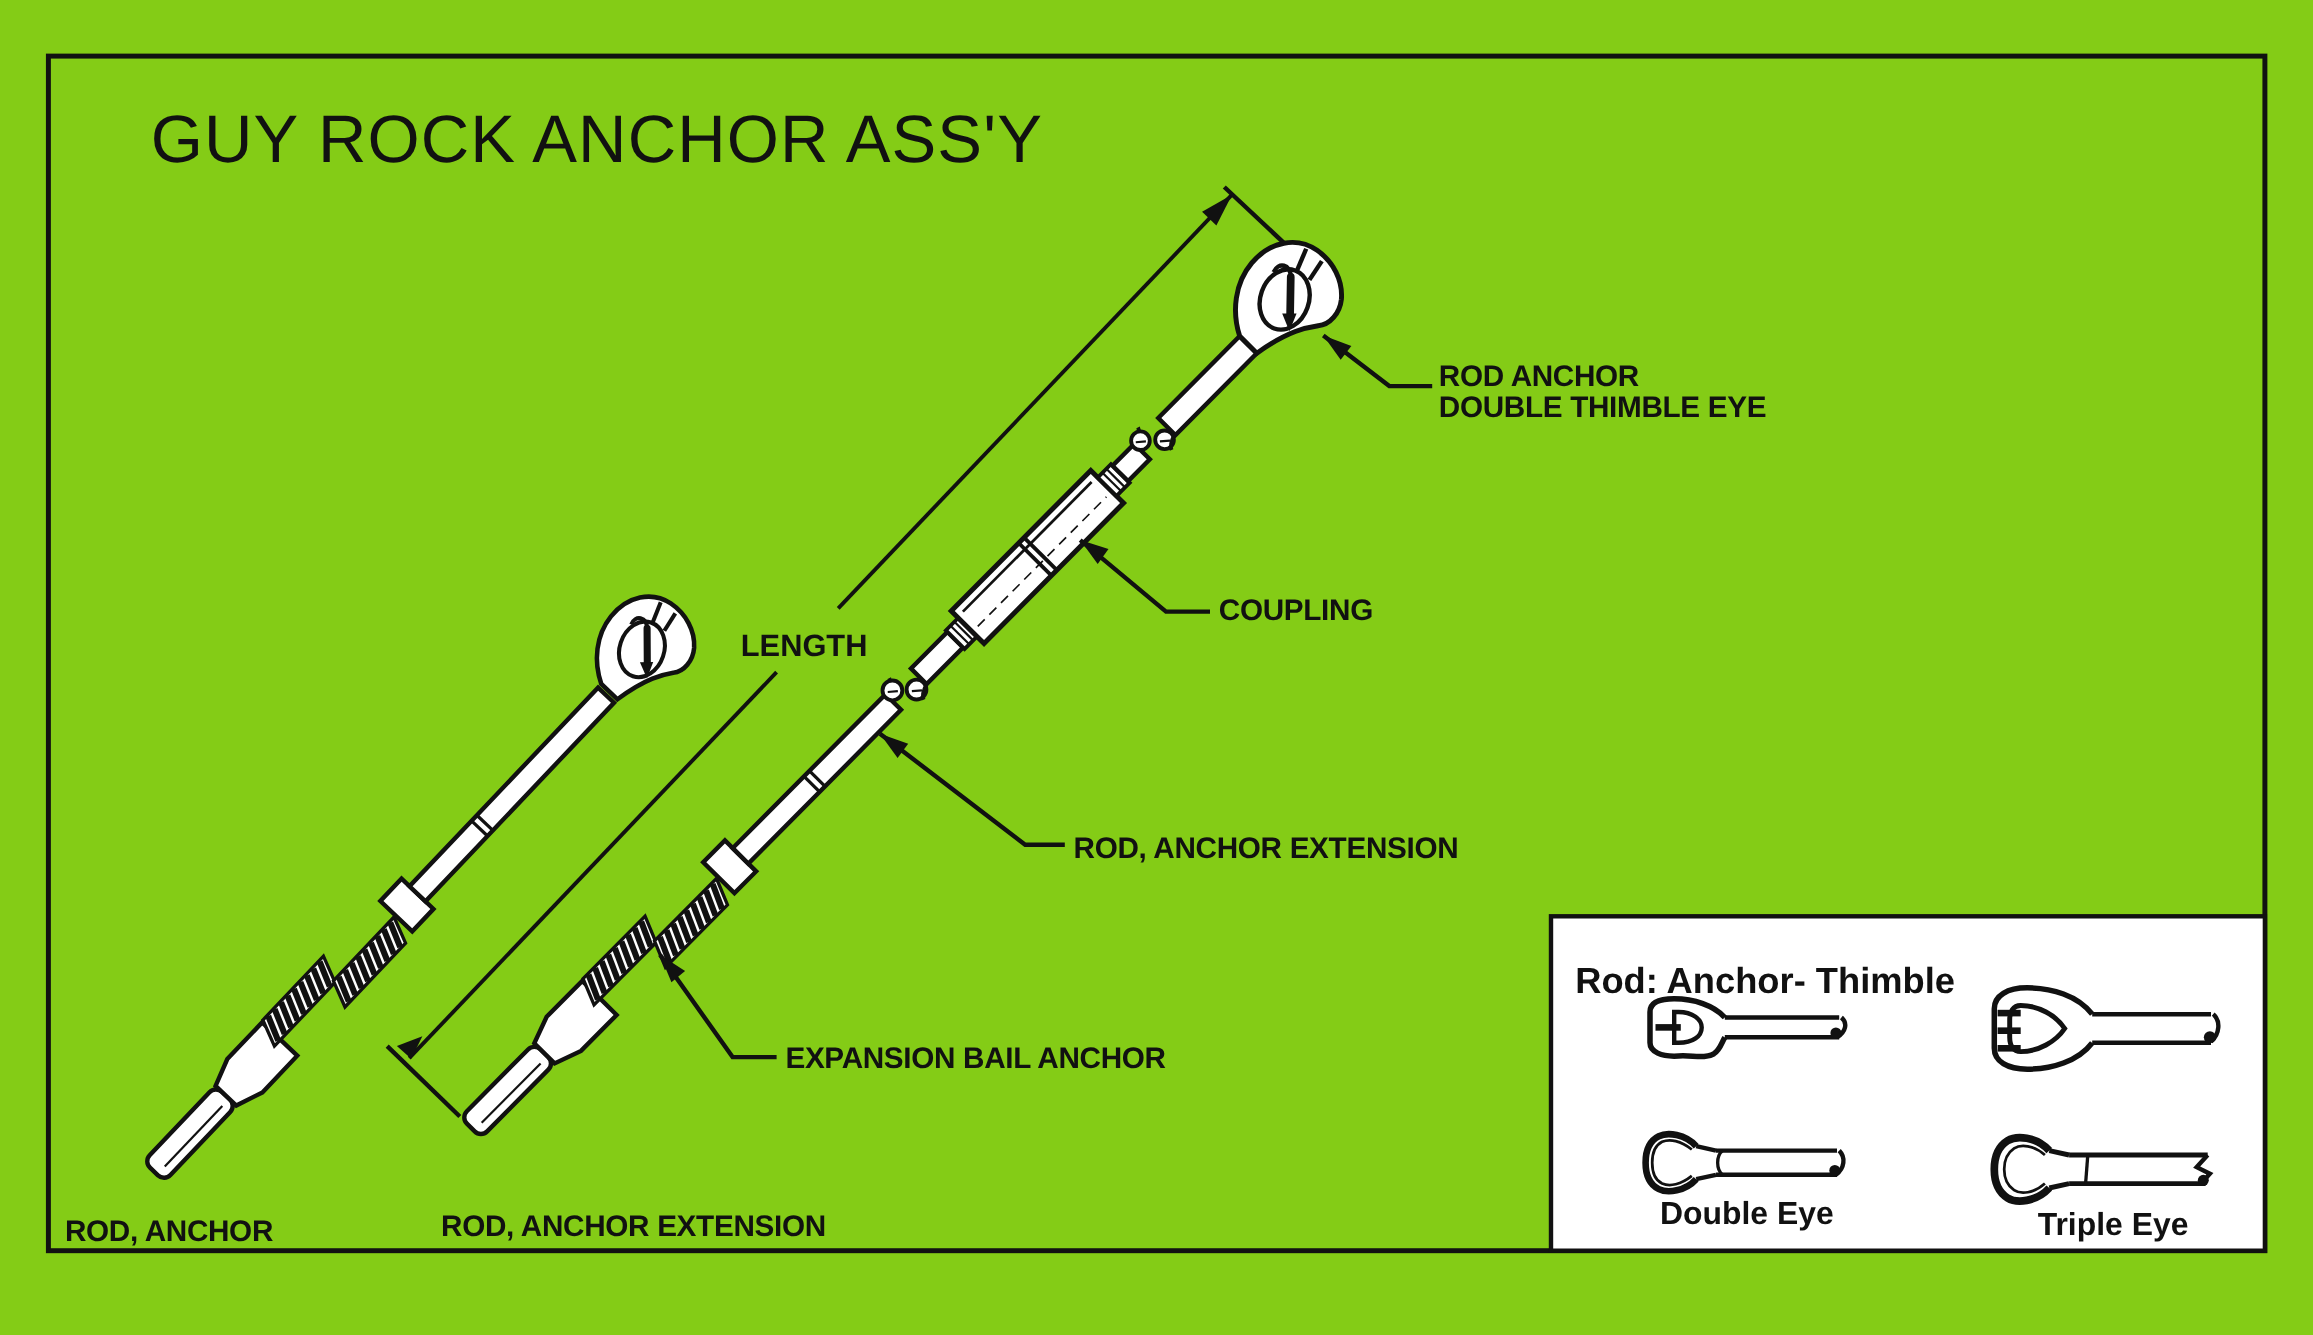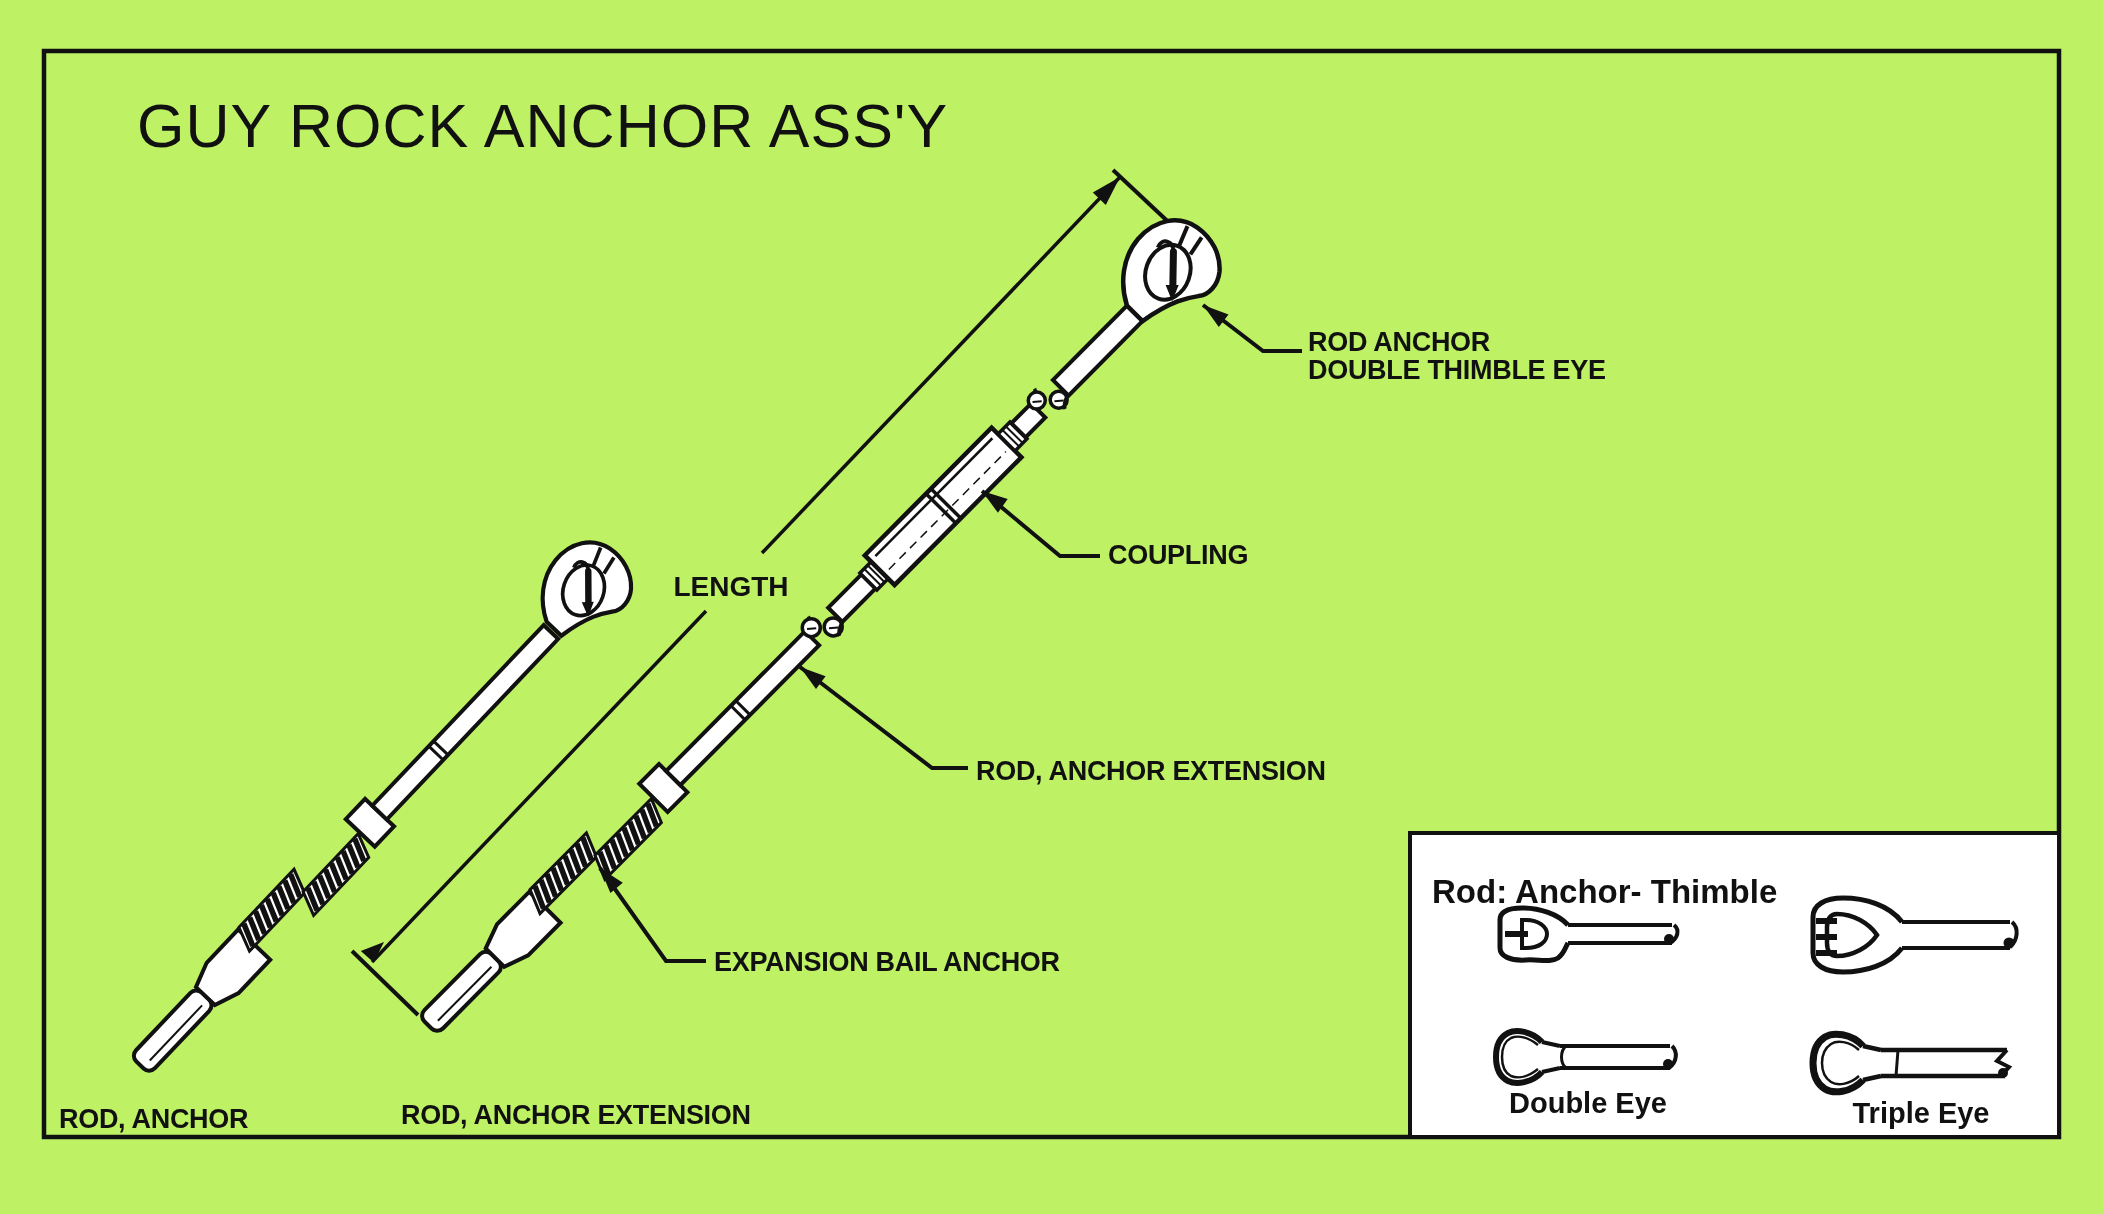--- a/index.html
+++ b/index.html
@@ -1,16 +1,16 @@
 <!DOCTYPE html>
 <html><head>
 <meta charset="utf-8">
 <style>
   html,body{margin:0;padding:0;background:#fff;}
-  .page{width:2103px;height:1214px;position:relative;background:#bef264;overflow:hidden;}
+  .page{width:2103px;height:1214px;position:relative;background:#84cc16;overflow:hidden;}
   svg{display:block;}
   text{font-family:"Liberation Sans", sans-serif;fill:#111;}
   .t-title{font-size:61px;font-weight:400;letter-spacing:1px;}
   .t-label{font-size:27px;font-weight:700;letter-spacing:-0.3px;}
   .t-dim{font-size:28px;font-weight:700;}
   .t-inset-title{font-size:33px;font-weight:600;}
   .t-caption{font-size:29px;font-weight:600;}
   .ln{stroke:#111;fill:none;}
   .fillw{fill:#fff;stroke:#111;}
   .solid{fill:#111;stroke:none;}

